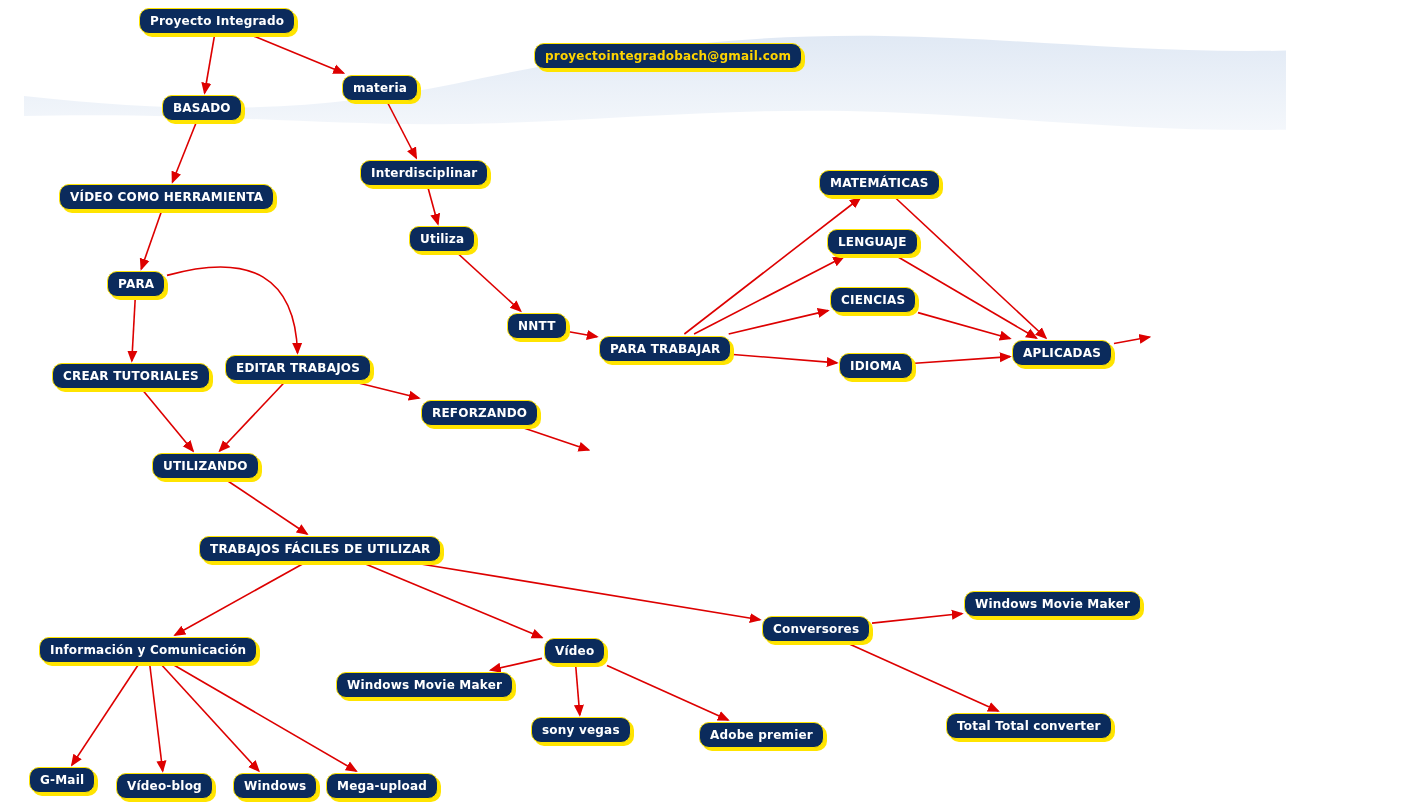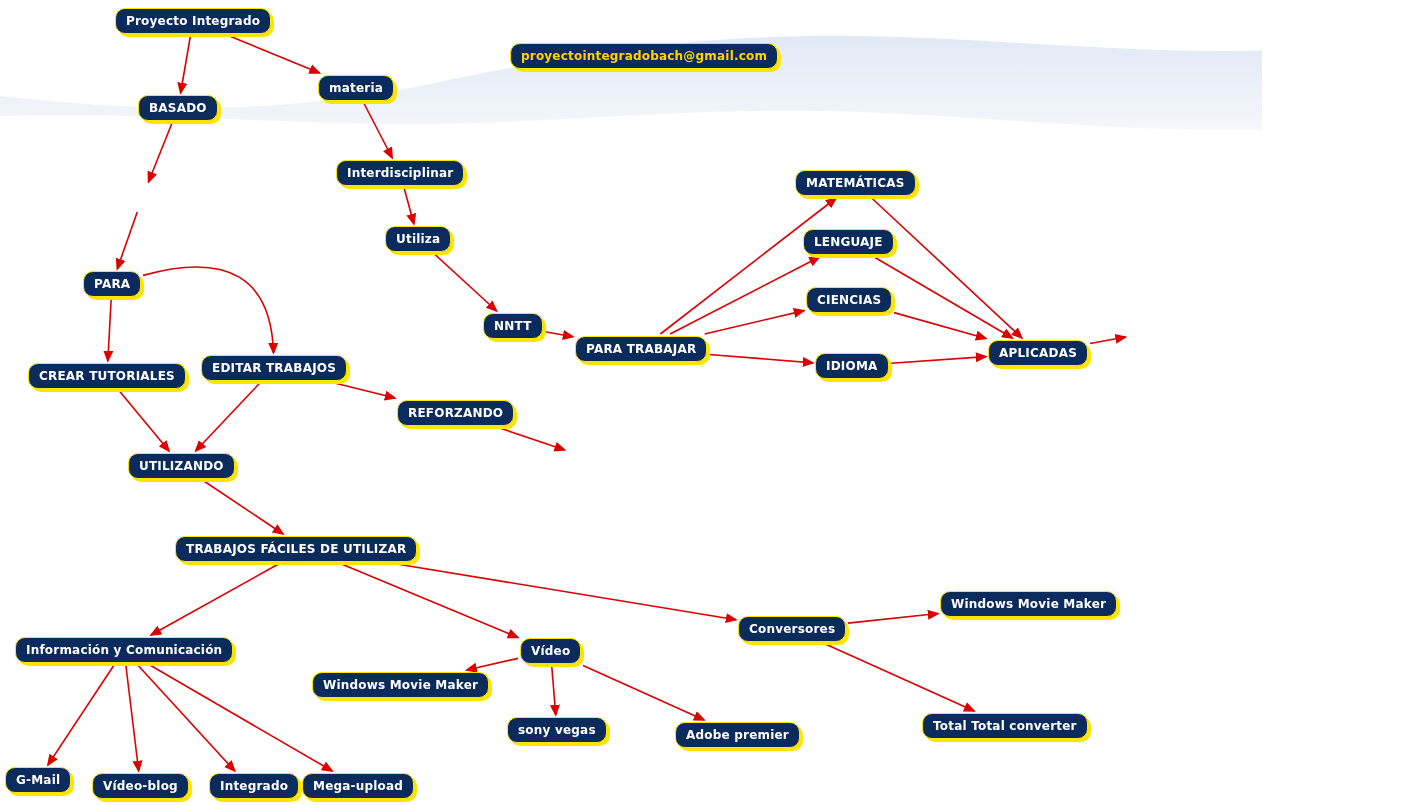--- a/index.html
+++ b/index.html
@@ -7,20 +7,21 @@
     padding: 0;
     background: #ffffff;
   }
   #map {
     position: relative;
     width: 1262px;
     height: 805px;
     overflow: hidden;
     background: var(--background, #ffffff);
     font-family: "DejaVu Sans", "Liberation Sans", sans-serif;
+    margin-left: 24px;
   }
   #map-canvas {
     position: absolute;
     left: 0;
     top: 0;
     z-index: 1;
   }
   .node {
     position: absolute;
     z-index: 2;
@@ -102,20 +103,21 @@
         <path d="M 125.81985294117646,665 L 138.68014705882354,771" fill="none" stroke-width="1.6" marker-end="url(#arrowhead)" style="stroke: var(--edge, #dd0000);"></path>
         <path d="M 137.7316176470588,665 L 234.7683823529412,771" fill="none" stroke-width="1.6" marker-end="url(#arrowhead)" style="stroke: var(--edge, #dd0000);"></path>
         <path d="M 149.80882352941177,665 L 332.19117647058823,771" fill="none" stroke-width="1.6" marker-end="url(#arrowhead)" style="stroke: var(--edge, #dd0000);"></path>
       </g>
   </svg>
 
   <div class="node" style="left:115px;top:8px">Proyecto Integrado</div>
   <div class="node node--highlight" style="left:510px;top:43px">proyectointegradobach@gmail.com</div>
   <div class="node" style="left:318px;top:75px">materia</div>
   <div class="node" style="left:138px;top:95px">BASADO</div>
+  <div class="node" style="left:35px;top:184px">VÍDEO COMO HERRAMIENTA</div>
   <div class="node" style="left:336px;top:160px">Interdisciplinar</div>
   <div class="node" style="left:385px;top:226px">Utiliza</div>
   <div class="node" style="left:83px;top:271px">PARA</div>
   <div class="node" style="left:483px;top:313px">NNTT</div>
   <div class="node" style="left:28px;top:363px">CREAR TUTORIALES</div>
   <div class="node" style="left:201px;top:355px">EDITAR TRABAJOS</div>
   <div class="node" style="left:575px;top:336px">PARA TRABAJAR</div>
   <div class="node" style="left:795px;top:170px">MATEMÁTICAS</div>
   <div class="node" style="left:803px;top:229px">LENGUAJE</div>
   <div class="node" style="left:806px;top:287px">CIENCIAS</div>
@@ -127,16 +129,16 @@
   <div class="node" style="left:15px;top:637px">Información y Comunicación</div>
   <div class="node" style="left:520px;top:638px">Vídeo</div>
   <div class="node" style="left:738px;top:616px">Conversores</div>
   <div class="node" style="left:940px;top:591px">Windows Movie Maker</div>
   <div class="node" style="left:312px;top:672px">Windows Movie Maker</div>
   <div class="node" style="left:507px;top:717px">sony vegas</div>
   <div class="node" style="left:675px;top:722px">Adobe premier</div>
   <div class="node" style="left:922px;top:713px">Total Total converter</div>
   <div class="node" style="left:5px;top:767px">G-Mail</div>
   <div class="node" style="left:92px;top:773px">Vídeo-blog</div>
-  <div class="node" style="left:209px;top:773px">Integrado</div>
+  <div class="node" style="left:209px;top:773px">Windows</div>
   <div class="node" style="left:302px;top:773px">Mega-upload</div>
 
 </div>
 
 </body></html>

